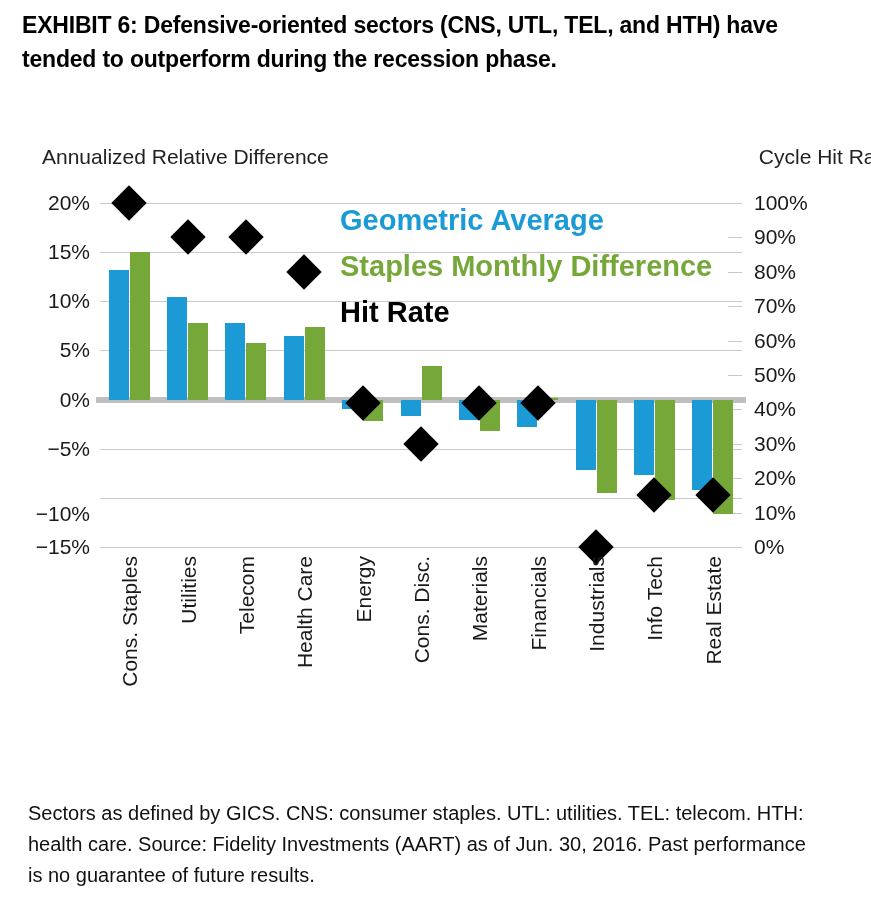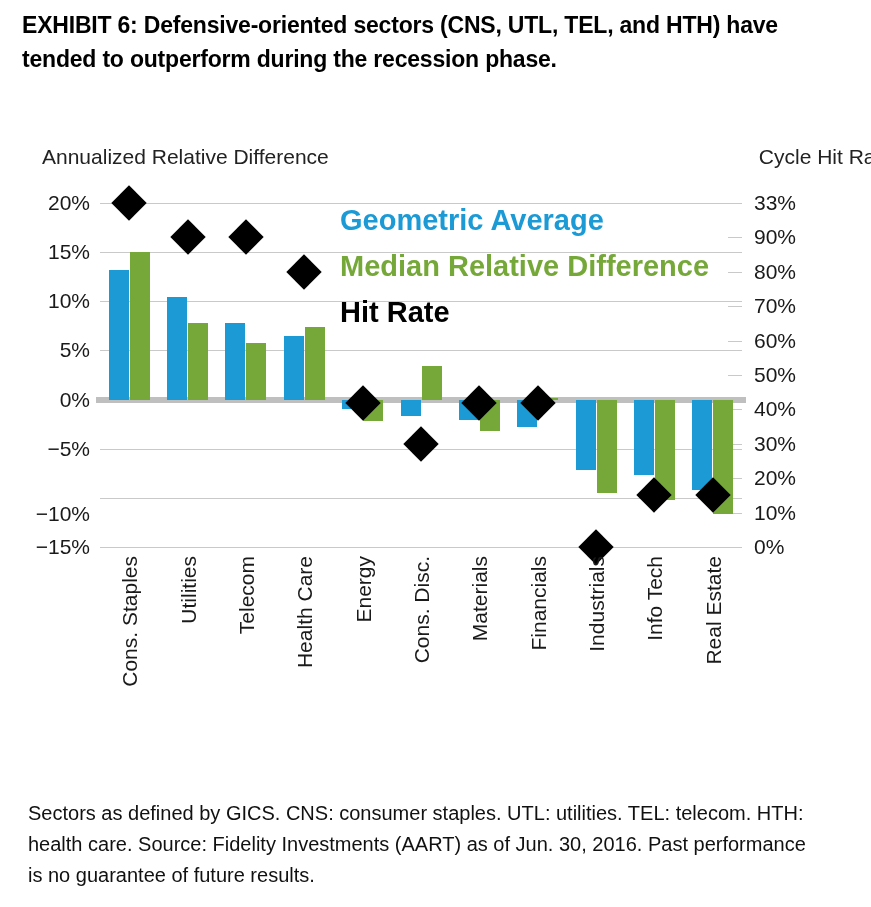--- a/index.html
+++ b/index.html
@@ -102,21 +102,21 @@
       <div class="tick-l" style="top: 98.2857px;">10%</div>
       <div class="gridline" style="top: 147.429px;"></div>
       <div class="tick-l" style="top: 147.429px;">5%</div>
       <div class="tick-l" style="top: 196.571px;">0%</div>
       <div class="gridline" style="top: 245.714px;"></div>
       <div class="tick-l" style="top: 245.714px;">−5%</div>
       <div class="gridline" style="top: 294.857px;"></div>
       <div class="tick-l" style="top: 294.857px; margin-top: 16px;">−10%</div>
       <div class="gridline" style="top: 344px;"></div>
       <div class="tick-l" style="top: 344px;">−15%</div>
-      <div class="tick-r" style="top: 0px;">33%</div>
+      <div class="tick-r" style="top: 0px;">100%</div>
       <div class="tickstub" style="top: 0px; left: 628px;"></div>
       <div class="tick-r" style="top: 34.4px;">90%</div>
       <div class="tickstub" style="top: 34.4px; left: 628px;"></div>
       <div class="tick-r" style="top: 68.8px; text-align: center;">80%</div>
       <div class="tickstub" style="top: 68.8px; left: 628px;"></div>
       <div class="tick-r" style="top: 103.2px;">70%</div>
       <div class="tickstub" style="top: 103.2px; left: 628px;"></div>
       <div class="tick-r" style="top: 137.6px;">60%</div>
       <div class="tickstub" style="top: 137.6px; left: 628px;"></div>
       <div class="tick-r" style="top: 172px;">50%</div>
@@ -162,21 +162,21 @@
       <div class="bar blue" style="left: 533.955px; top: 196.571px; width: 20px; height: 75.68px;"></div>
       <div class="bar green" style="left: 554.955px; top: 196.571px; width: 20px; height: 100.251px;"></div>
       <div class="diamond" style="left: 554.455px; top: 292.4px;"></div>
       <div class="bar blue" style="left: 592.318px; top: 196.571px; width: 20px; height: 90.4229px;"></div>
       <div class="bar green" style="left: 613.318px; top: 196.571px; width: 20px; height: 114.011px;"></div>
       <div class="diamond" style="left: 612.818px; top: 292.4px;"></div>
     </div>
 
   <div class="legend">
     <div class="lg1">Geometric Average</div>
-    <div class="lg2">Median Relative Difference</div>
+    <div class="lg2">Staples Monthly Difference</div>
     <div class="lg3">Hit Rate</div>
   </div>
 
   <div class="xlabels" id="xlabels">
       <div class="xlab" style="left: 18.1818px;">Cons. Staples</div>
       <div class="xlab" style="left: 76.5455px;">Utilities</div>
       <div class="xlab" style="left: 134.909px;">Telecom</div>
       <div class="xlab" style="left: 193.273px;">Health Care</div>
       <div class="xlab" style="left: 251.636px;">Energy</div>
       <div class="xlab" style="left: 310px;">Cons. Disc.</div>

